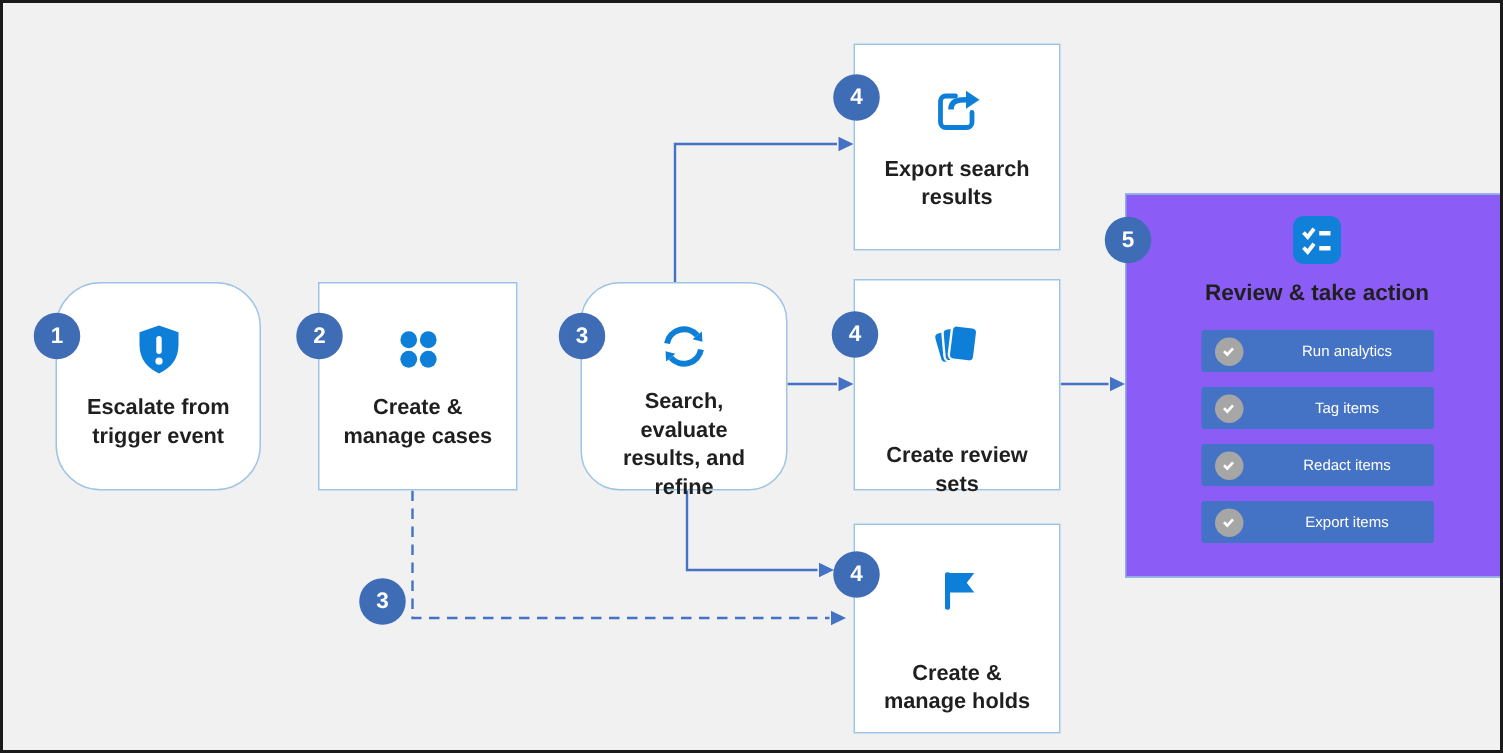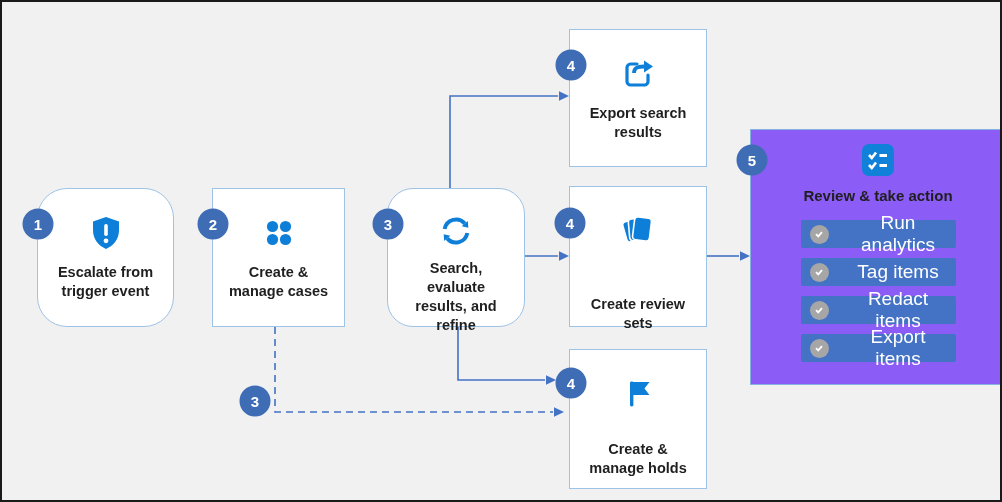--- a/index.html
+++ b/index.html
@@ -33,21 +33,21 @@
   .panel .title { margin-top:9px; font-size:15px; font-weight:700; color:#1F1F1F; }
   .actions { margin-top:16px; }
   .action-btn {
     width:155px; height:28px; margin:0 auto 10px; background:#4472C4; border-radius:2px;
     display:flex; align-items:center; padding:0 6px; box-sizing:border-box;
   }
   .check-circle {
     width:19px; height:19px; border-radius:50%; background:#A6A6A6; flex:none;
     display:flex; align-items:center; justify-content:center; margin-left:3px;
   }
-  .action-label { flex:1; text-align:center; color:#ffffff; font-size:19px;margin-left:18px; }
+  .action-label { flex:1; text-align:center; color:#ffffff; font-size:10px;margin-left:18px; }
   .badge {
     position:absolute; z-index:3; width:31px; height:31px; border-radius:50%;
     background:#3E6CB5; color:#ffffff; font-size:15px; font-weight:700;
     display:flex; align-items:center; justify-content:center;
     transform:translate(-50%,-50%);
   }
   .b1 { left:36px;  top:222px; }
   .b2 { left:211px; top:222px; }
   .b3 { left:386px; top:222px; }
   .b4a{ left:569px; top:63px;  }

